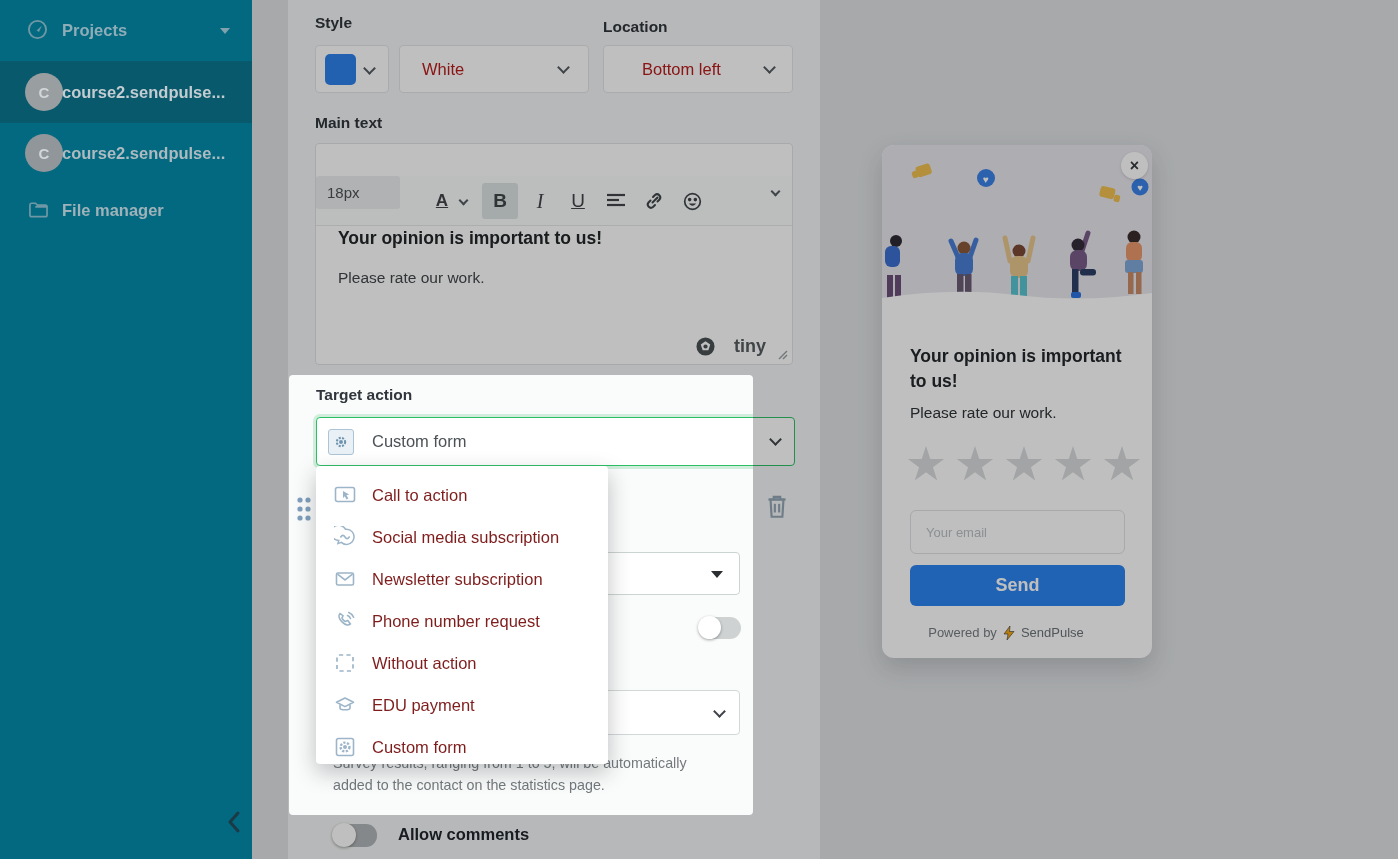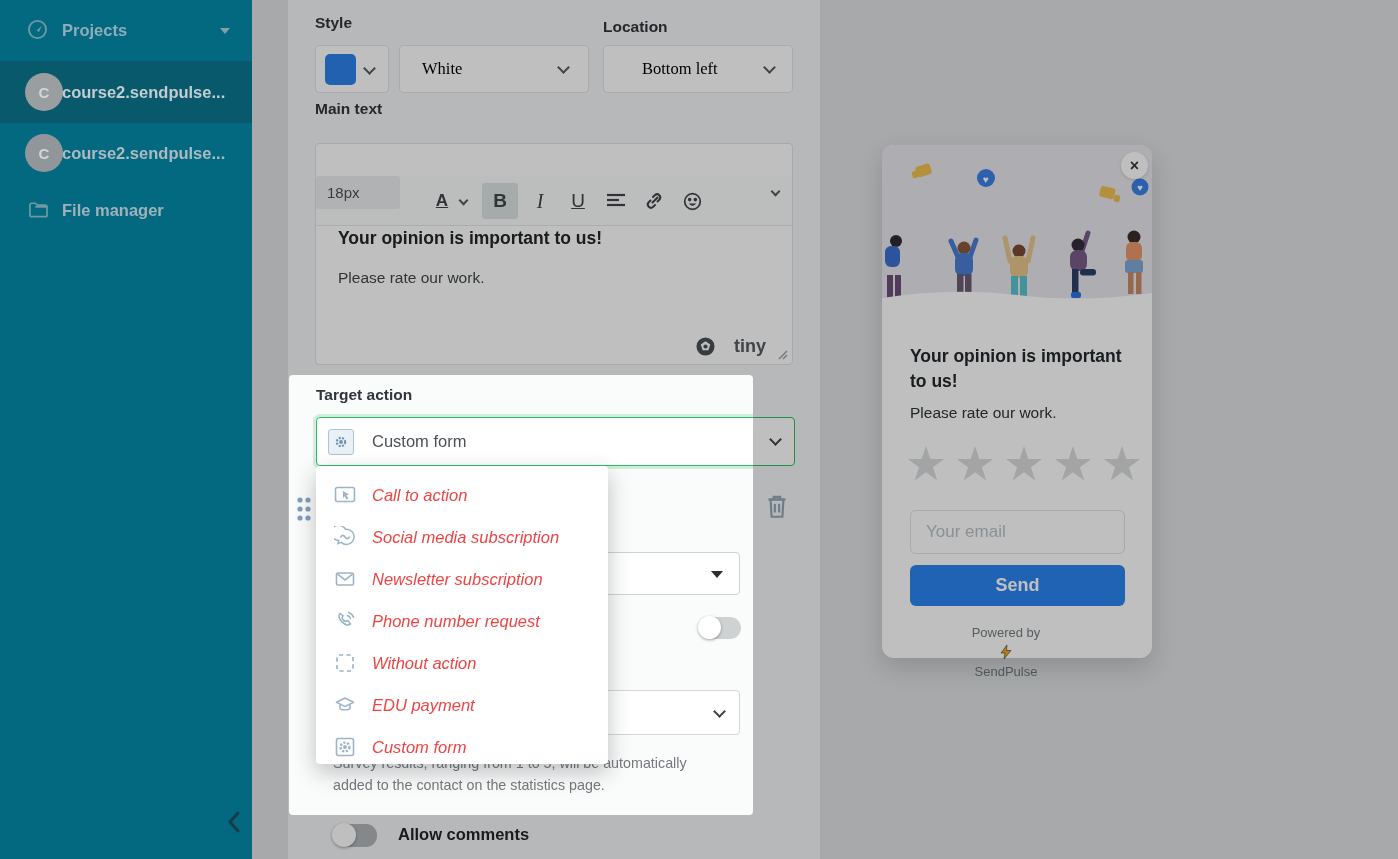--- a/index.html
+++ b/index.html
@@ -12,21 +12,21 @@
   .sidebar { position:absolute; left:0; top:0; width:252px; height:859px; background:#036980; z-index:20; }
   .side-item { position:absolute; left:0; width:252px; display:flex; align-items:center; color:#9fb2b9; font-weight:bold; font-size:16.5px; cursor:pointer; }
   .side-item .lbl { margin-left:62px; position:absolute; white-space:nowrap; }
   .avatar { position:absolute; left:25px; width:38px; height:38px; border-radius:50%; background:#999ea1; color:#d3d6d8; font-size:15px; font-weight:bold; display:flex; align-items:center; justify-content:center; }
   .caret-down { position:absolute; left:220px; top:50%; margin-top:-2px; width:0; height:0; border-left:5px solid transparent; border-right:5px solid transparent; border-top:6px solid #7fa2ac; }
 
   
   .main-col { position:absolute; left:288px; top:0; width:532px; height:859px; background:#f5f6f7; }
   .field-label { position:absolute; font-size:15.5px; font-weight:bold; color:#30363b; }
   .sel { position:absolute; background:#fff; border:1px solid #e3e5e7; border-radius:4px; display:flex; align-items:center; cursor:pointer; }
-  .sel .txt { font-size:16.5px; color:#000000;font-family:Liberation Serif, serif; }
+  .sel .txt { font-size:16.5px; color:#b91c1c; }
   .chev { width:9px; height:9px; border-right:2px solid #555c61; border-bottom:2px solid #555c61; transform:rotate(45deg); position:absolute; }
 
   
   .editor { position:absolute; left:315px; top:143px; width:478px; height:222px; background:#fff; border:1px solid #e0e2e4; border-radius:4px; }
   .toolbar { position:relative; height:50px; border-bottom:1px solid #e5e7e8; background:#fbfcfc; border-radius:4px 4px 0 0; }
   .tb { position:absolute; color:#40464a; }
   .fontsize { left:15px; top:10px; width:84px; height:33px; background:#eceeef; border-radius:3px; display:flex; align-items:center; cursor:pointer;margin-top:32px; }
   .fontsize span { margin-left:11px; font-size:15px; color:#4c5256; }
   .tbtn { width:36px; height:36px; top:7px; display:flex; align-items:center; justify-content:center; font-size:19px; cursor:pointer; border-radius:3px; }
   .ed-heading { position:absolute; left:22px; top:84px; font-size:17.5px; font-weight:bold; color:#232729; }
@@ -34,33 +34,33 @@
 
   
   .preview-panel { position:absolute; left:820px; top:0; width:578px; height:859px; background:#dfe2e4; }
   .card { position:absolute; left:62px; top:145px; width:270px; height:513px; background:#fff; border-radius:12px; box-shadow:0 10px 24px rgba(40,44,52,.18); }
   .card-img { position:absolute; left:0; top:0; width:270px; height:167px; border-radius:12px 12px 0 0; overflow:hidden; }
   .close-btn { position:absolute; left:239px; top:7px; width:27px; height:27px; background:#fff; border-radius:50%; display:flex; align-items:center; justify-content:center; font-size:16px; font-weight:bold; color:#363b3f; cursor:pointer; box-shadow:0 1px 3px rgba(0,0,0,.15); }
   .card-h { position:absolute; left:28px; top:199px; width:218px; font-size:17.5px; font-weight:bold; color:#24292d; line-height:25px; }
   .card-p { position:absolute; left:28px; top:259px; font-size:15.5px; color:#2e3438; }
   .stars { position:absolute; left:24px; top:300px; display:flex; gap:9px; }
   .rstar { width:40px; height:40px; color:#d8dbdd; cursor:pointer; }
-  .email { position:absolute; left:28px; top:365px; width:215px; height:44px; border:1px solid #dfe2e3; border-radius:6px; background:#fff; font-size:17px; color:#555c61; padding-left:15px; outline:none; font-family:inherit; }
+  .email { position:absolute; left:28px; top:365px; width:215px; height:44px; border:1px solid #dfe2e3; border-radius:6px; background:#fff; font-size:13px; color:#555c61; padding-left:15px; outline:none; font-family:inherit; }
   .email::placeholder { color:#bac1c6; }
   .send { position:absolute; left:28px; top:420px; width:215px; height:41px; background:#2b83ef; border:none; border-radius:6px; color:#fff; font-size:18px; font-weight:bold; cursor:pointer; font-family:inherit; }
-  .powered { position:absolute; left:0; top:480px; width:248px; display:flex; align-items:center; justify-content:center; gap:5px; font-size:13px; color:#767d82;flex-direction:column; }
+  .powered { position:absolute; left:0; top:480px; width:248px; display:flex; align-items:center; justify-content:center; gap:5px; font-size:13px; color:#767d82; }
 
   
   .overlay { position:absolute; left:252px; top:0; width:1146px; height:859px; background:rgba(0,0,0,.25); z-index:10; }
   .spotlight { position:absolute; left:289px; top:375px; width:464px; height:440px; background:#fafbfb; border-radius:4px; z-index:11; overflow:hidden; }
   .ta-select { position:absolute; left:27px; top:42px; width:479px; height:49px; background:#fff; border:1.5px solid #2ebf66; border-radius:4px; box-shadow:0 0 0 3px rgba(46,191,102,.20); display:flex; align-items:center; cursor:pointer; }
   .gearbox { position:absolute; left:11px; top:11px; width:26px; height:26px; background:#e9f0f6; border:1px solid #abc4d8; border-radius:3px; display:flex; align-items:center; justify-content:center; }
   .dropdown { position:absolute; left:27px; top:91px; width:292px; height:298px; background:#fff; border-radius:4px; box-shadow:0 8px 22px rgba(30,35,40,.28); z-index:3; padding-top:8px; }
   .dd-item { height:42px; display:flex; align-items:center; padding-left:18px; gap:16px; cursor:pointer; }
-  .dd-item .dd-lbl { font-size:16.5px; color:#ef4444;font-style:italic; }
+  .dd-item .dd-lbl { font-size:16.5px; color:#7f1d1d; }
   .dd-ic { width:22px; height:22px; flex:0 0 22px; color:#9db5c8; }
   .ghost { position:absolute; z-index:1; }
   .toggle { border-radius:11px; position:absolute; }
   .knob { position:absolute; top:-1px; left:-1px; width:24px; height:24px; border-radius:50%; background:#fff; box-shadow:0 1px 3px rgba(0,0,0,.35); }
 </style>
 </head>
 <body>
 
 <div id="app">
 
@@ -86,21 +86,21 @@
       <span class="chev" style="right:20px; top:17px;"></span>
     </div>
 
     <div class="field-label" style="left:315px; top:18px;">Location</div>
 
     <div class="sel" style="left:315px; top:45px; width:190px; height:48px;">
       <span class="txt" style="margin-left:38px;">Bottom left</span>
       <span class="chev" style="right:18px; top:17px;"></span>
     </div>
 
-    <div class="field-label" style="left:27px; top:100px;text-align:right;">Main text</div>
+    <div class="field-label" style="left:27px; top:114px;text-align:right;">Main text</div>
 
     <div class="editor" style="left:27px;">
       <div class="toolbar">
         <div class="fontsize">
           <span>18px</span>
           <span class="chev" style="right:13px; top:12px; width:7px; height:7px;"></span>
         </div>
         <div class="tb tbtn" style="left:108px; text-decoration:underline; font-weight:bold; font-size:17px;">A</div>
         <div class="tb" style="left:144px; top:21px;">
             <span class="chev" style="position:static; display:block; width:7px; height:7px;"></span>

